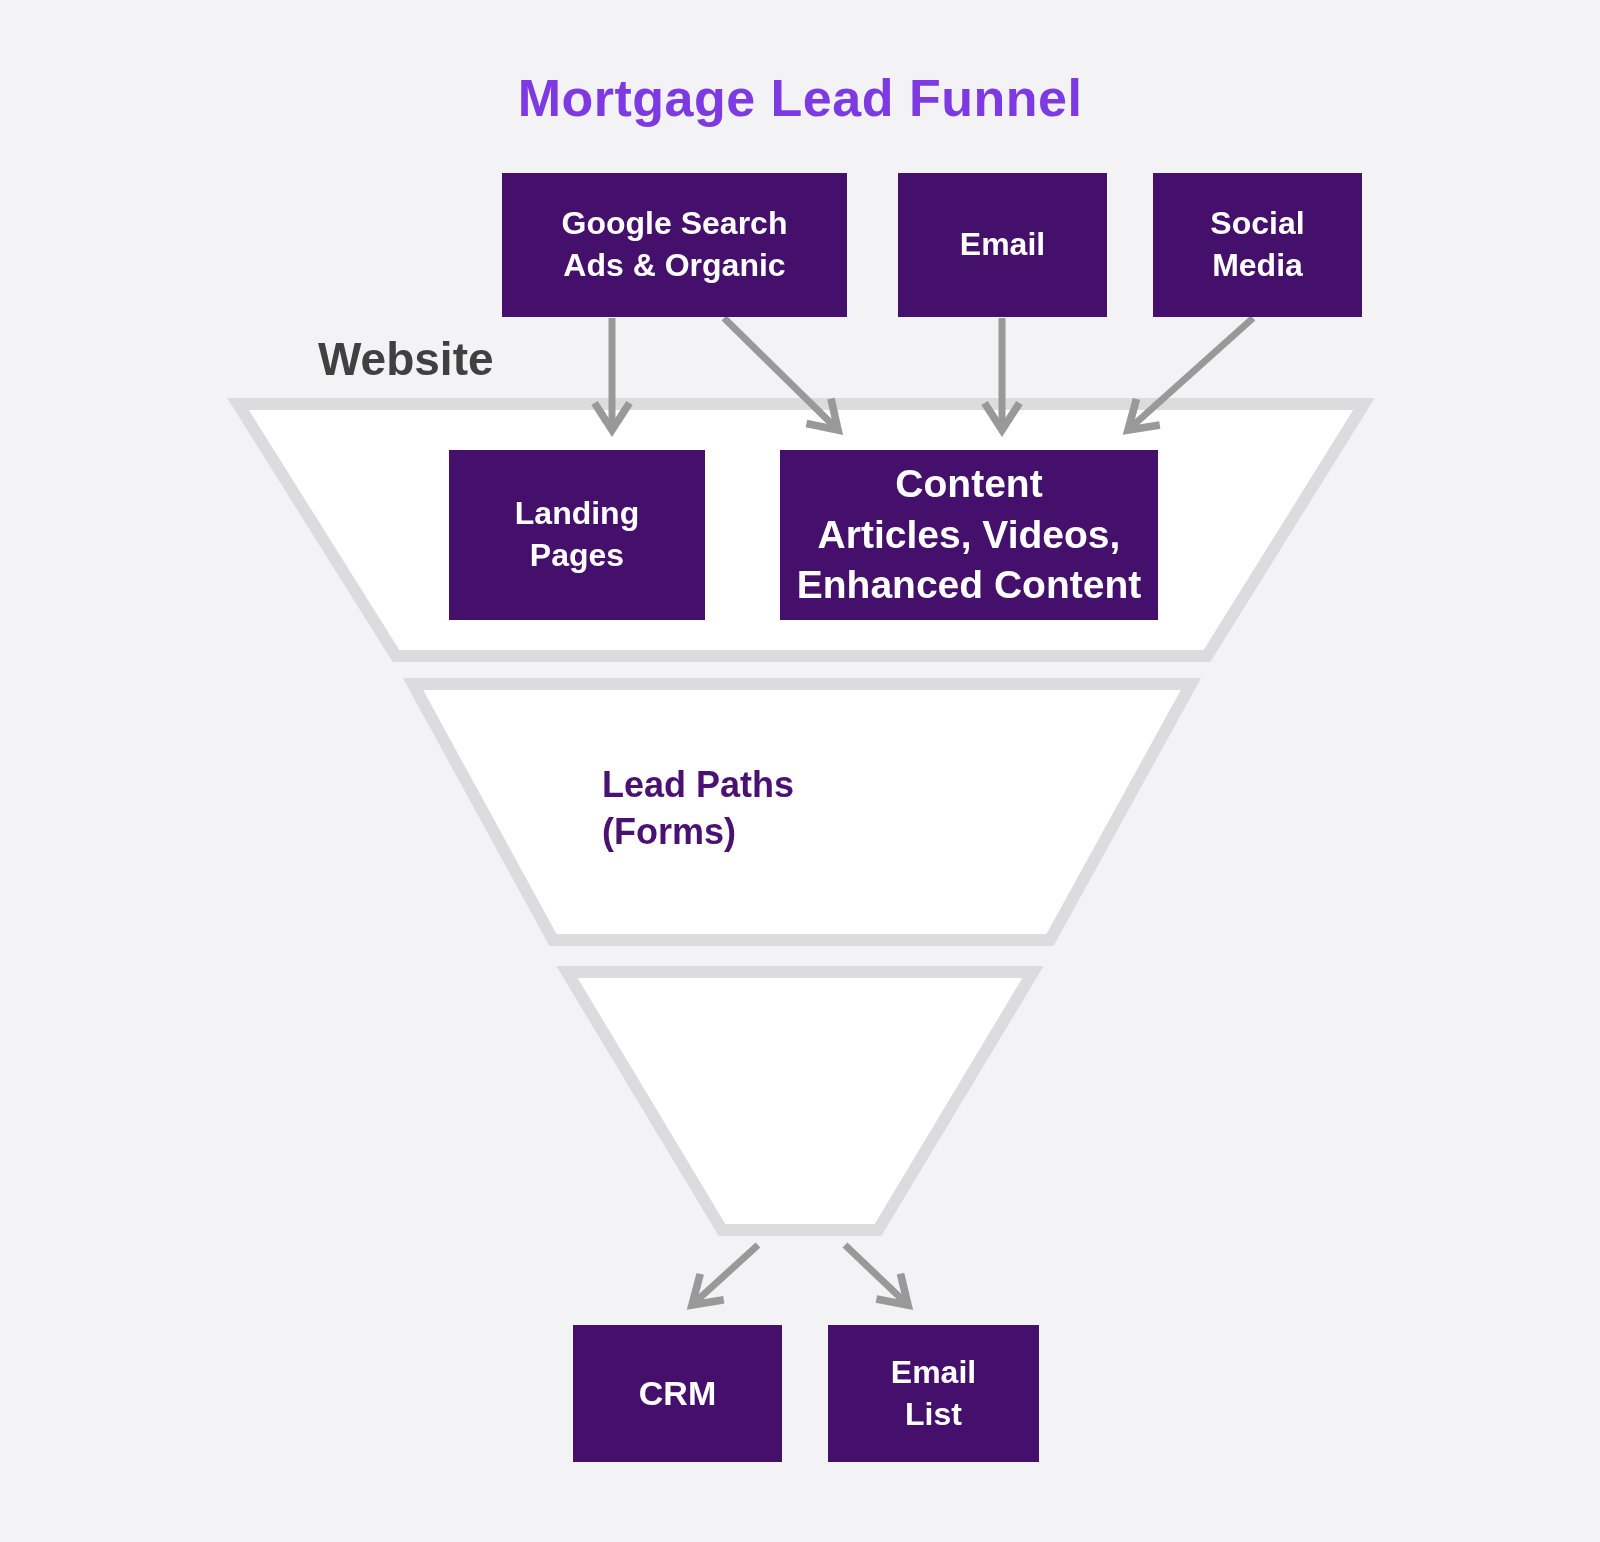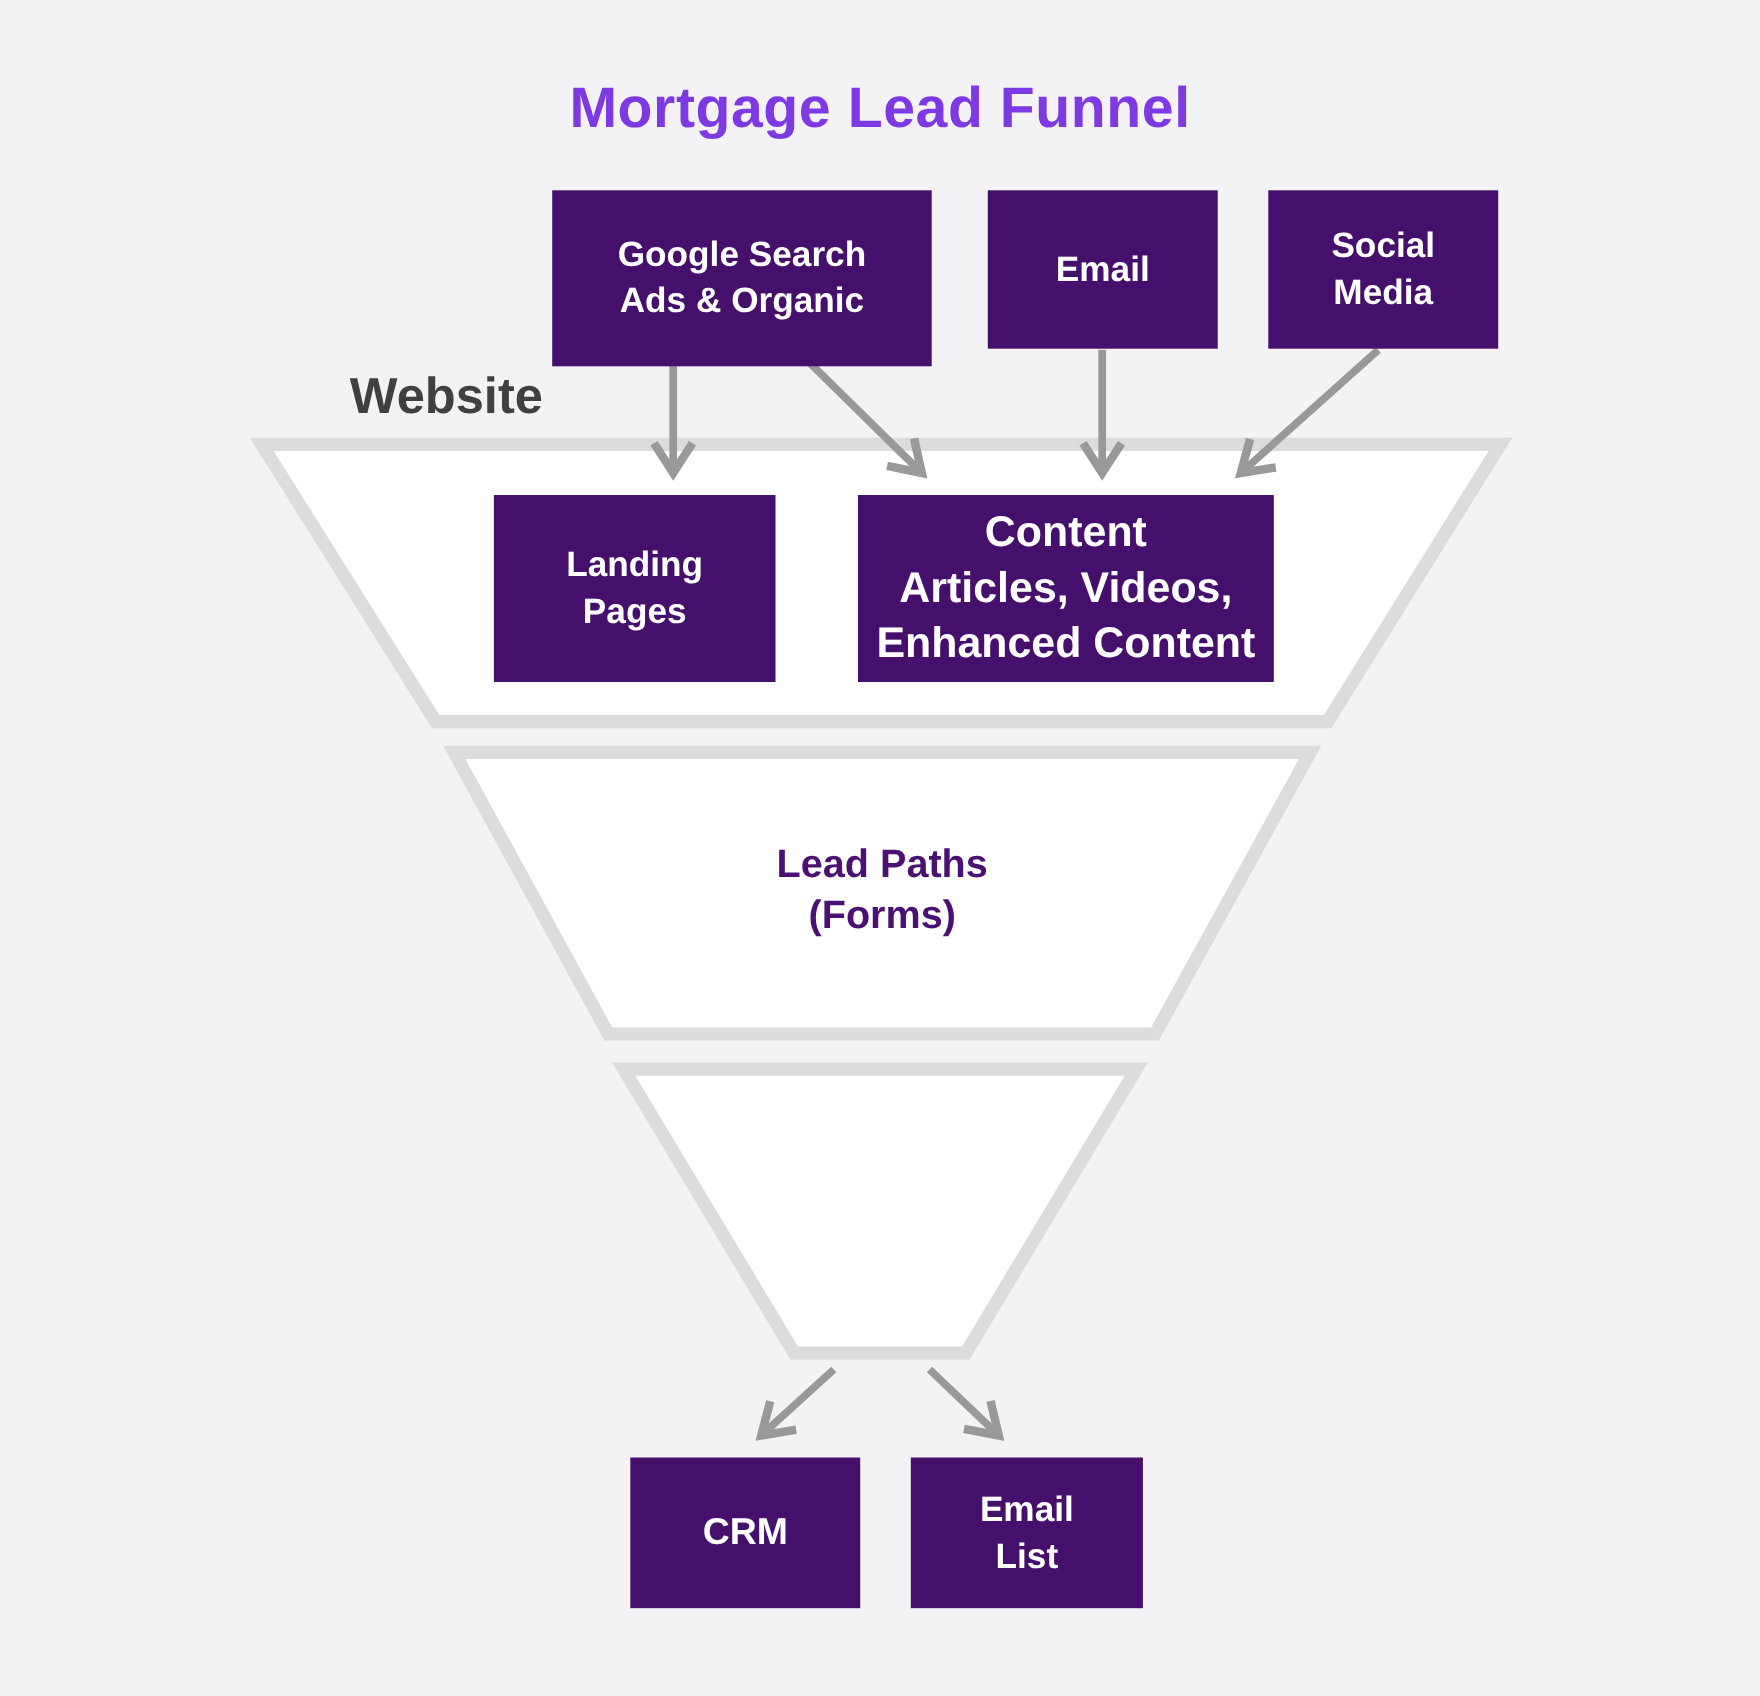--- a/index.html
+++ b/index.html
@@ -38,31 +38,31 @@
     color:#ffffff;
     display:flex;
     align-items:center;
     justify-content:center;
     text-align:center;
     font-weight:700;
     font-size:32px;
     line-height:1.3;
   }
   .pre{white-space:pre-line;}
-  .box-google   {left:502px;  top:173px;  width:345px; height:160px;}
+  .box-google   {left:502px;  top:173px;  width:345px; height:144px;}
   .box-email    {left:898px;  top:173px;  width:209px; height:144px;}
   .box-social   {left:1153px; top:173px;  width:209px; height:144px;}
   .box-landing  {left:449px;  top:450px;  width:256px; height:170px;}
   .box-content  {left:780px;  top:450px;  width:378px; height:170px; font-size:39px;}
   .box-crm      {left:573px;  top:1325px; width:209px; height:137px; font-size:34px;}
   .box-emaillist{left:828px;  top:1325px; width:211px; height:137px;}
   .stage-label{
     position:absolute;
     width:400px;
-    text-align:center;
+    text-align:left;
     font-size:36px;
     font-weight:700;
     color:#4a1173;
     line-height:1.3;
   }
   .stage-lead-paths{left:602px; top:762px;}
   .stage-capture{left:600px; top:1056px;}
 </style>
 </head>
 <body>

